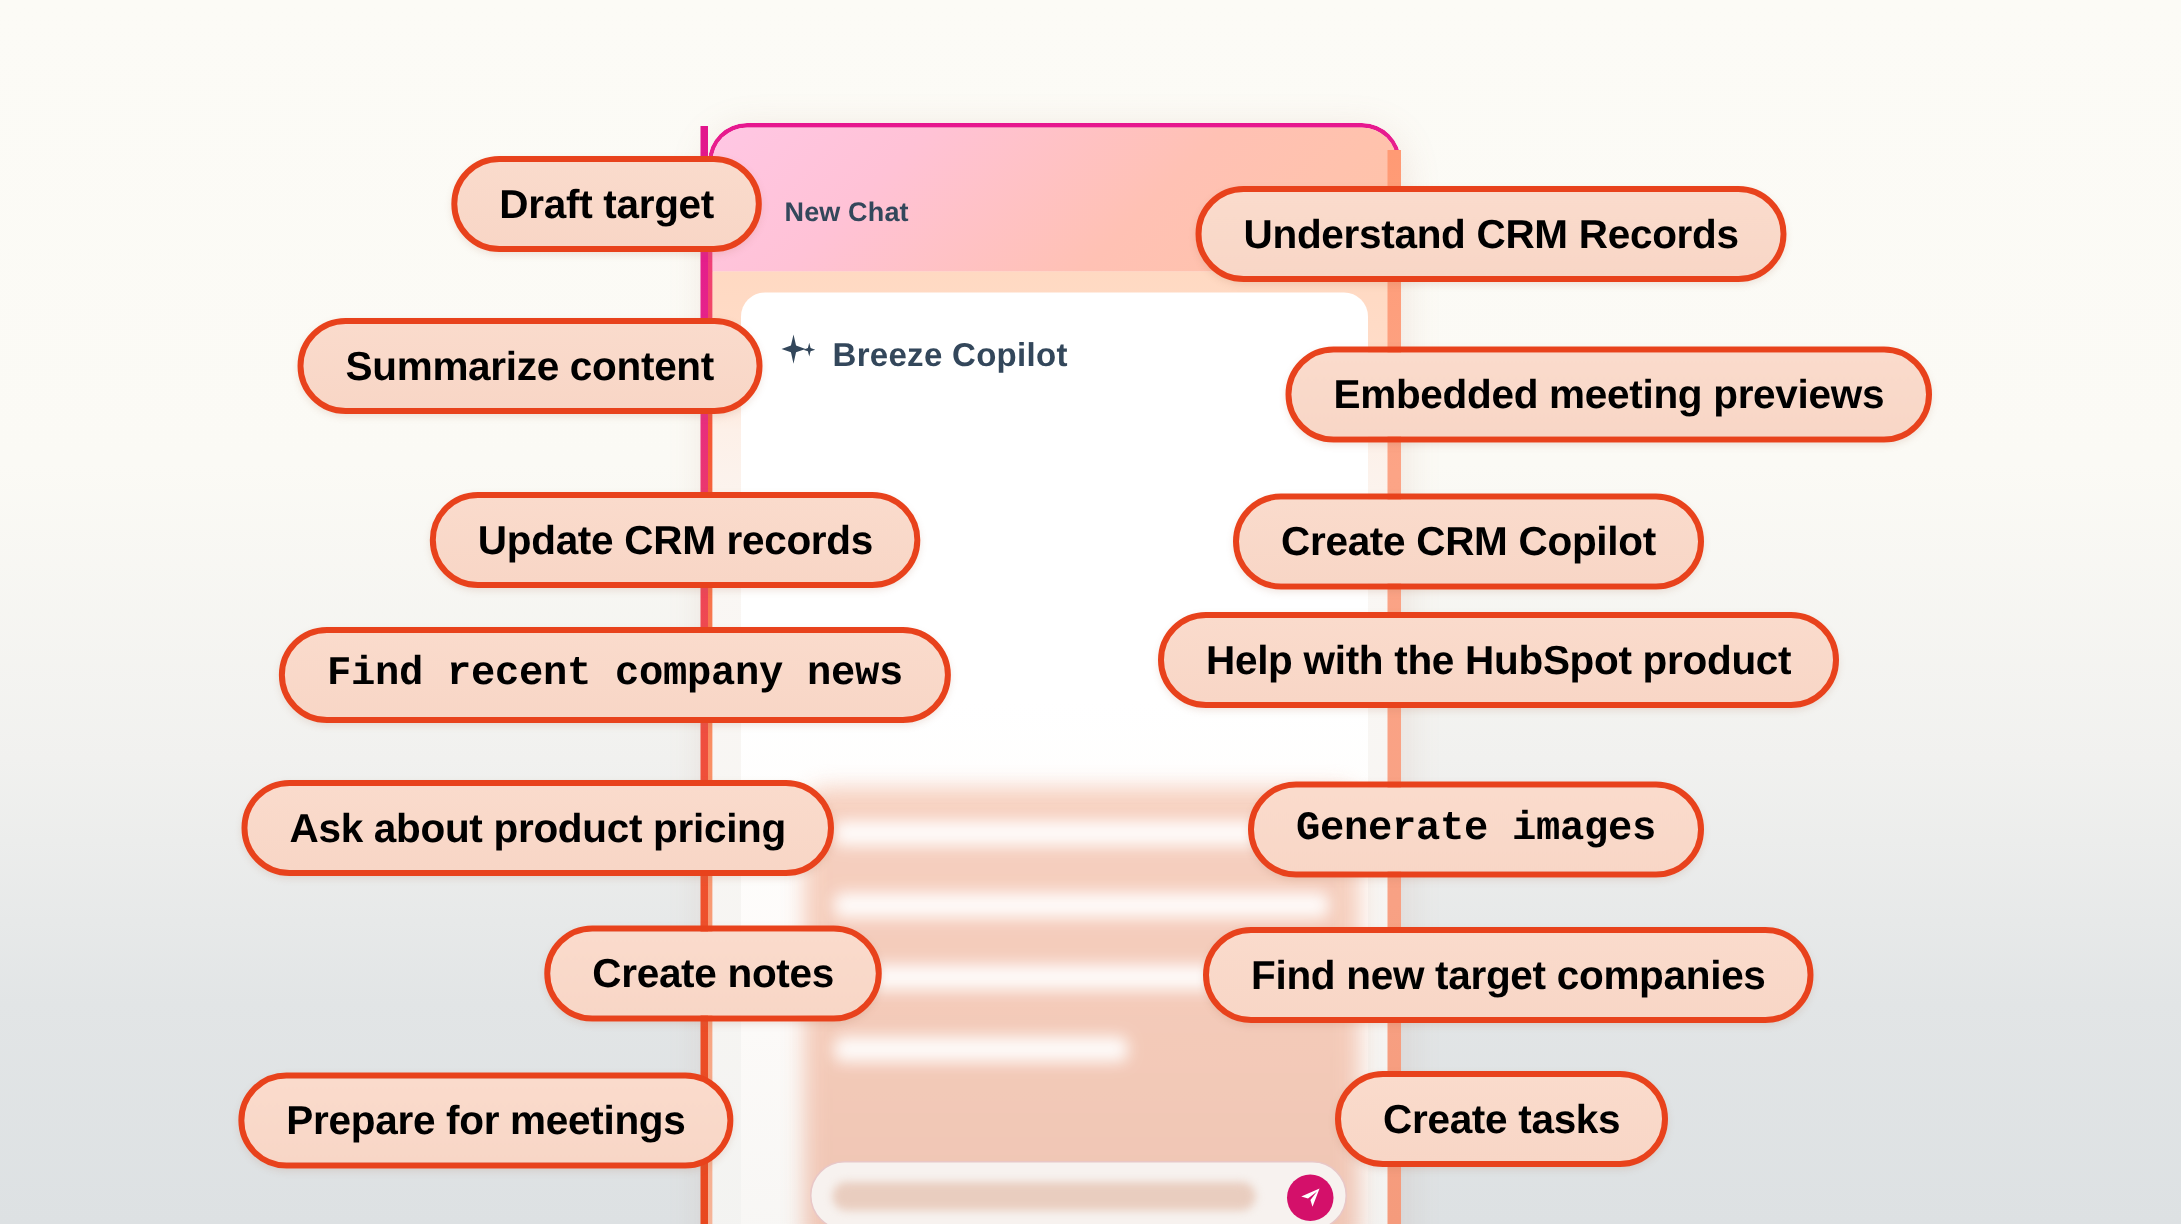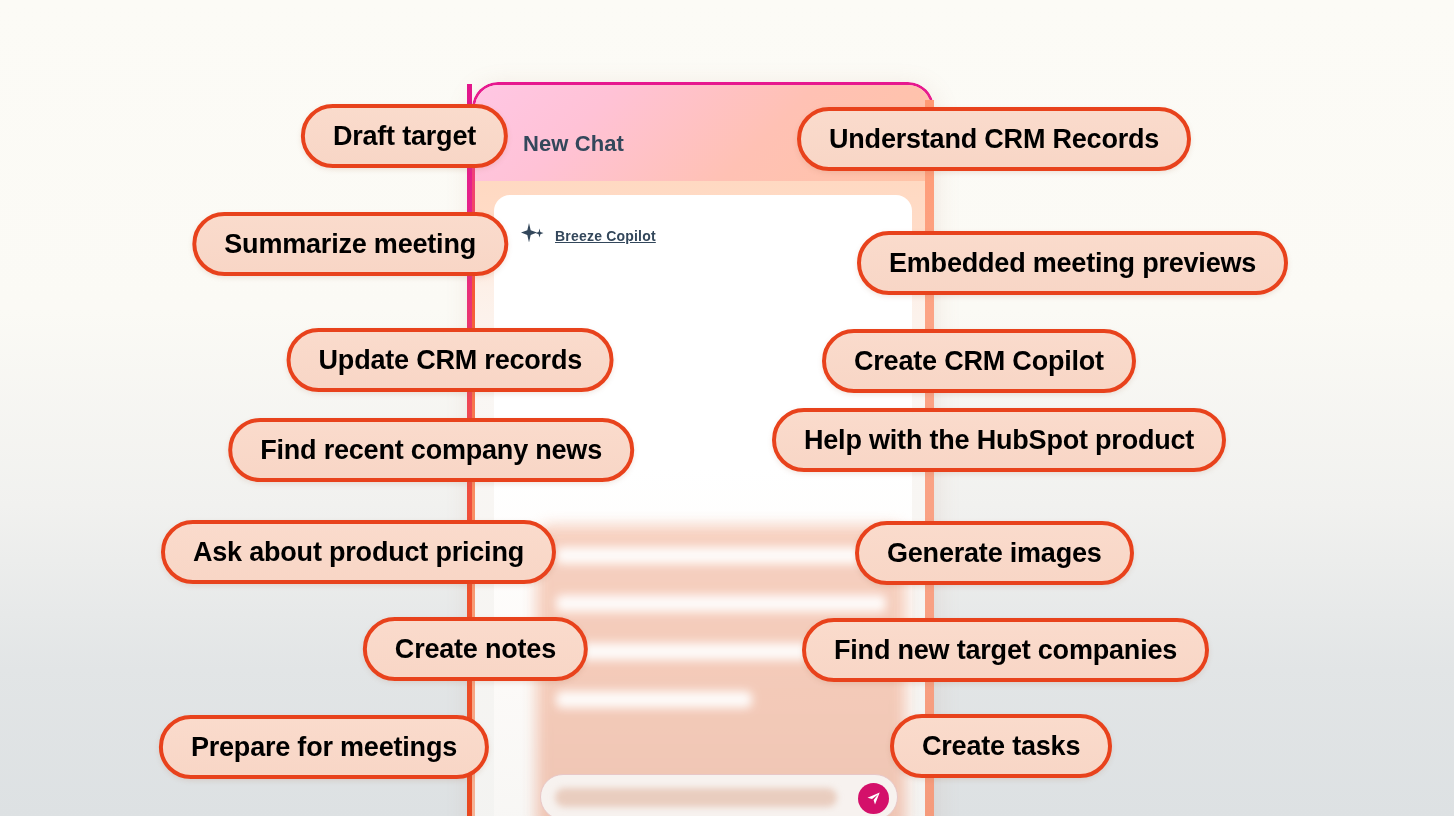--- a/index.html
+++ b/index.html
@@ -56,21 +56,21 @@
     position: absolute;
     left: 3px; top: 3px; right: 3px;
     height: 96px;
     background: linear-gradient(135deg, #ffc7e4 0%, #ffc2d6 26%, #ffc1b4 62%, #ffc3a6 100%);
     border-radius: 23px 23px 0 0;
   }
   .chat-header-title {
     position: absolute;
     left: 48px;
     top: 46px;
-    font-size: 22px;
+    font-size: 18px;
     font-weight: bold;
     color: #33475b;
     letter-spacing: 0.1px;
   }
 
   .chat-body {
     position: absolute;
     left: 3px; top: 99px; right: 3px; bottom: 0;
     background: linear-gradient(to bottom, #ffd9c2 0%, #ffdcc8 8%, #fdf0e8 16%, #faf7f4 30%, #f3f3f1 100%);
   }
@@ -85,25 +85,24 @@
   .copilot-brand {
     position: absolute;
     left: 26px;
     top: 26px;
     display: flex;
     align-items: center;
     gap: 9px;
   }
   .copilot-brand .sparkle { display: block; }
   .copilot-brand-label {
-    font-size: 14px;
+    font-size: 22px;
     font-weight: bold;
     color: #33475b;
     letter-spacing: 0.2px;
-    text-decoration: underline;
   }
 
   
   .blurred-card {
     position: absolute;
     left: 42px;
     top: 330px;
     width: 370px;
     height: 310px;
     background: linear-gradient(to bottom, #f6cdbb 0%, #f3c6b3 55%, #eec0ae 100%);
@@ -235,30 +234,30 @@
 
       </div>
     </div>
   </div>
 
   <div class="spine" id="spine-left"></div>
   <div class="spine" id="spine-right"></div>
 
   <div id="left-pills">
       <div class="pill right-anchored" style="left: 508px; top: 104px;">Draft target</div>
-      <div class="pill right-anchored" style="left: 508px; top: 212px;">Summarize meeting</div>
+      <div class="pill right-anchored" style="left: 508px; top: 212px;">Summarize content</div>
       <div class="pill right-anchored" style="left: 614px; top: 328px;">Update CRM records</div>
-      <div class="pill right-anchored" style="left: 634px; top: 418px;">Find recent company news</div>
+      <div class="pill right-anchored" style="left: 634px; top: 418px; font-family: Liberation Mono, monospace;">Find recent company news</div>
       <div class="pill right-anchored" style="left: 556px; top: 520px;">Ask about product pricing</div>
       <div class="pill right-anchored" style="left: 588px; top: 617px;">Create notes</div>
       <div class="pill right-anchored" style="left: 489px; top: 715px;">Prepare for meetings</div>
     </div>
   <div id="right-pills">
-      <div class="pill" style="left: 797px; top: 107px;">Understand CRM Records</div>
+      <div class="pill" style="left: 797px; top: 124px;">Understand CRM Records</div>
       <div class="pill" style="left: 857px; top: 231px;">Embedded meeting previews</div>
       <div class="pill" style="left: 822px; top: 329px;">Create CRM Copilot</div>
       <div class="pill" style="left: 772px; top: 408px;">Help with the HubSpot product</div>
-      <div class="pill" style="left: 855px; top: 521px;">Generate images</div>
+      <div class="pill" style="left: 832px; top: 521px; font-family: Liberation Mono, monospace;">Generate images</div>
       <div class="pill" style="left: 802px; top: 618px;">Find new target companies</div>
       <div class="pill" style="left: 890px; top: 714px;">Create tasks</div>
     </div>
 
 </div>
 
 </body></html>

